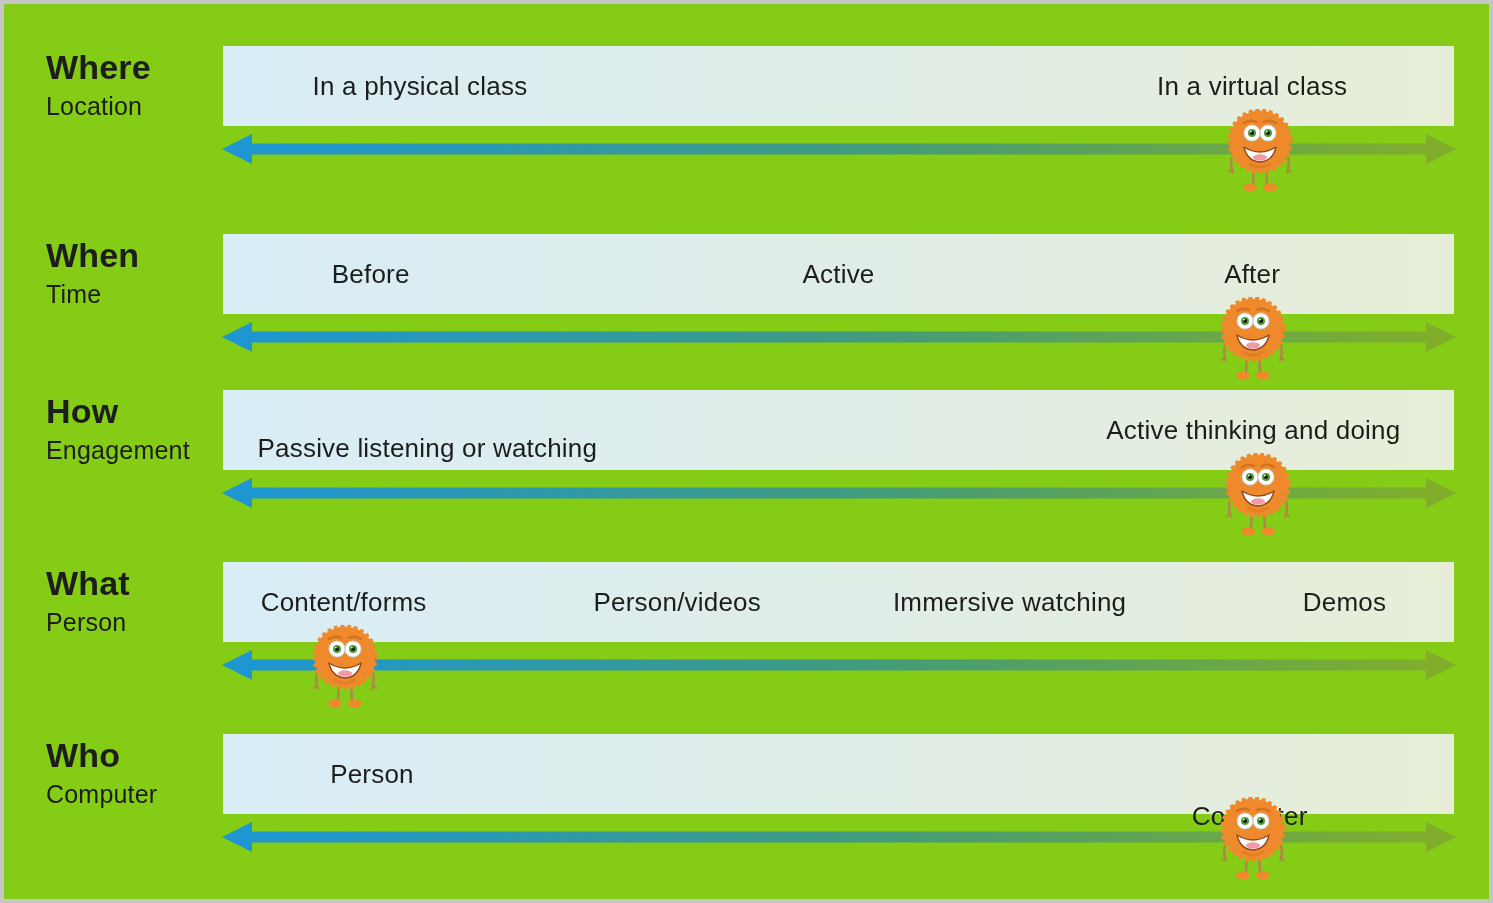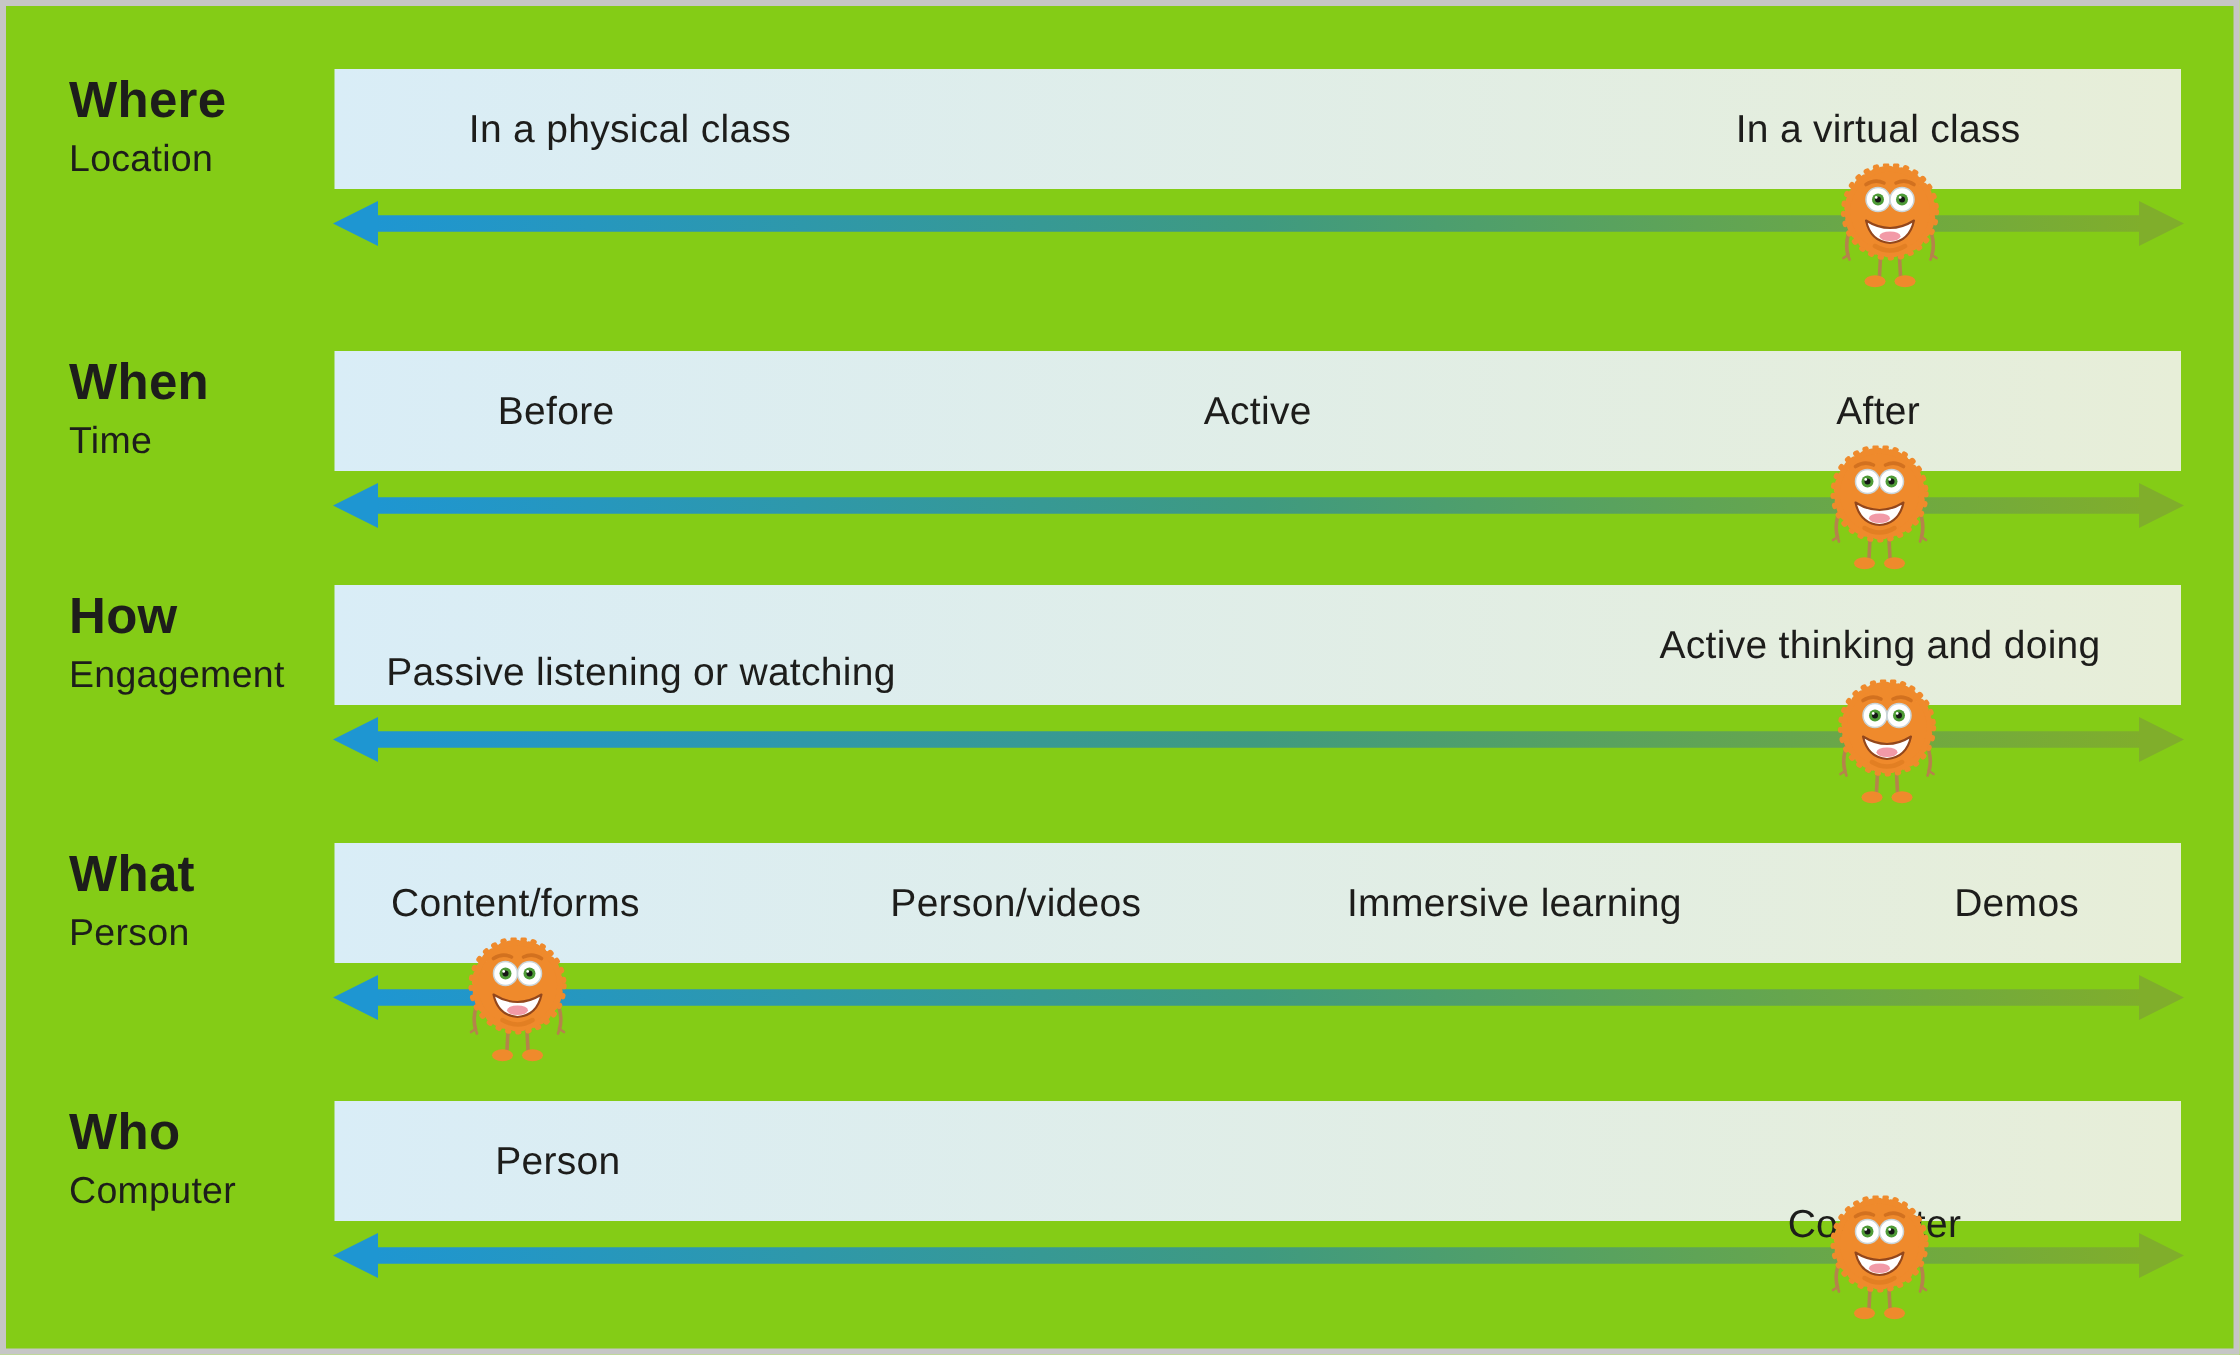--- a/index.html
+++ b/index.html
@@ -258,21 +258,21 @@
   </div>
 
   <div class="row" style="top: 558px;">
     <div class="row-header">
       <div class="row-title">What</div>
       <div class="row-subtitle">Person</div>
     </div>
     <div class="strip">
           <span class="strip-label" style="left: 9.8%;">Content/forms</span>
           <span class="strip-label" style="left: 36.9%;">Person/videos</span>
-          <span class="strip-label" style="left: 63.9%;">Immersive learning</span>
+          <span class="strip-label" style="left: 63.9%;">Immersive watching</span>
           <span class="strip-label" style="left: 91.1%;">Demos</span>
         </div>
     <svg class="arrow" viewBox="0 0 1234 32" preserveAspectRatio="none">
       <rect x="26" y="10.5" width="1182" height="11" fill="url(#arrow-grad)"></rect>
       <polygon points="0,16 30,1 30,31" fill="#1e96d2"></polygon>
       <polygon points="1234,16 1204,1 1204,31" fill="#80ae2b"></polygon>
     </svg>
     <div class="marker-layer">
       <svg class="monster" viewBox="0 0 76 84" style="left: calc(9.9% - 38px);">
 

